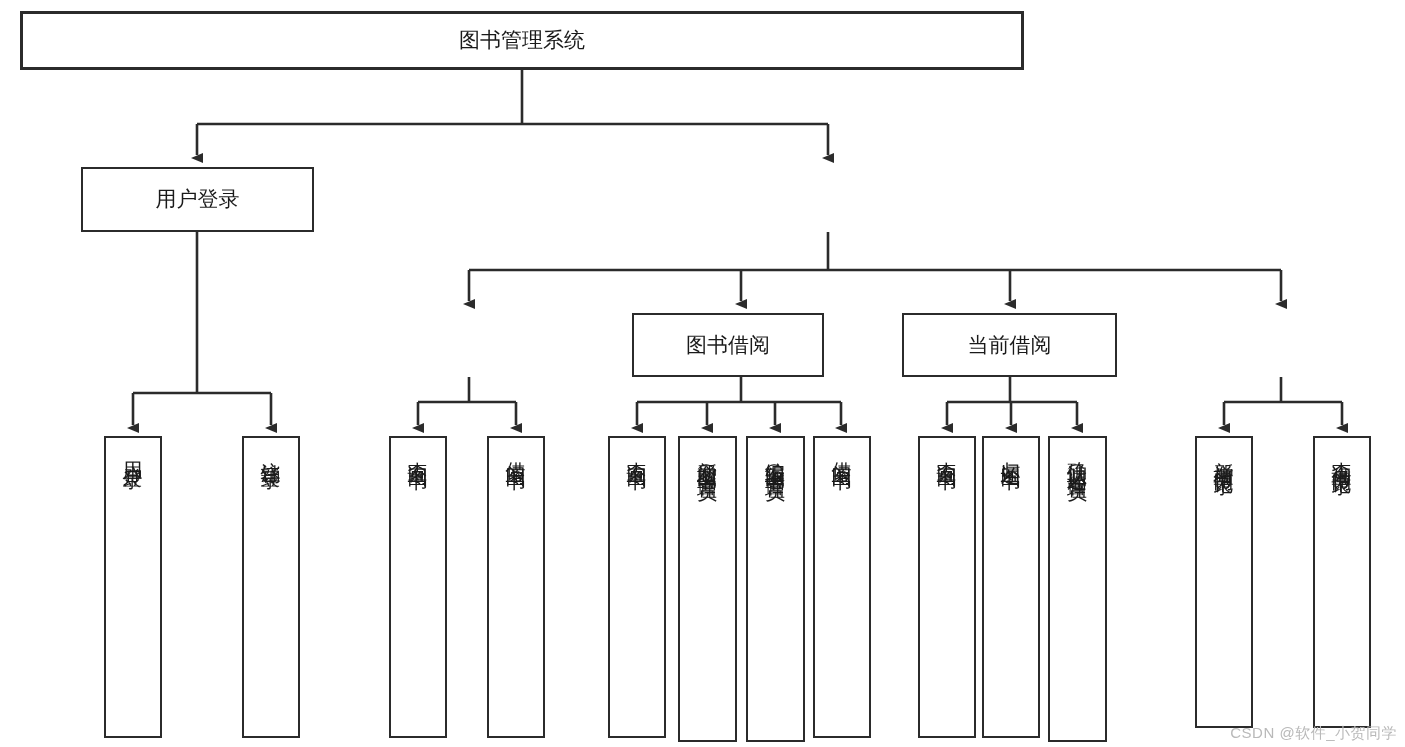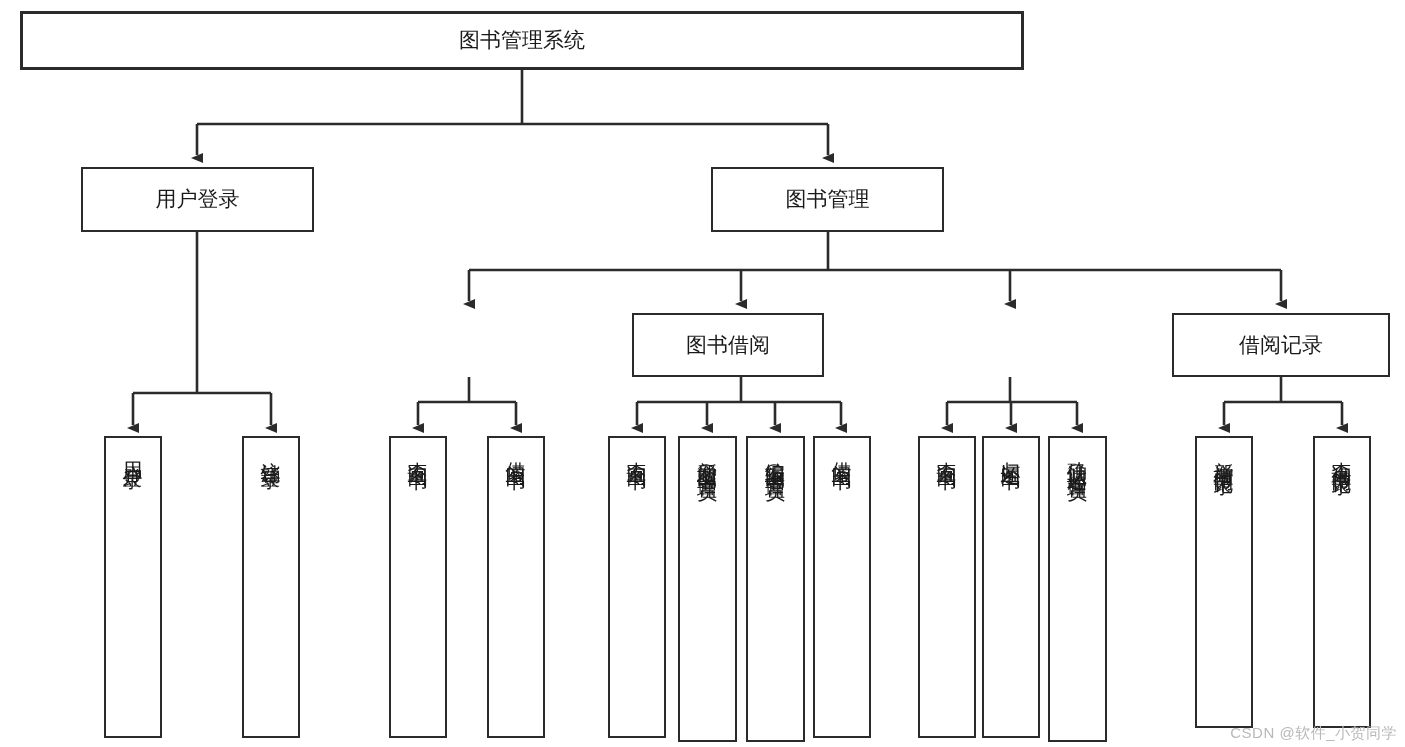--- a/index.html
+++ b/index.html
@@ -73,29 +73,26 @@
     </g>
   </svg>
 
   <div class="node root" style="left:20px;top:11px;width:1004px;height:59px;">
     <span class="label">图书管理系统</span>
   </div>
 
   <div class="node" style="left:81px;top:167px;width:233px;height:65px;">
     <span class="label">用户登录</span>
   </div>
-  <div class="node" style="left:711px;top:167px;width:233px;height:65px;">
-    <span class="label">图书管理</span>
-  </div>
 
   <div class="node" style="left:632px;top:313px;width:192px;height:64px;">
     <span class="label">图书借阅</span>
   </div>
-  <div class="node" style="left:1172px;top:313px;width:218px;height:64px;">
-    <span class="label">借阅记录</span>
+  <div class="node" style="left:902px;top:313px;width:215px;height:64px;">
+    <span class="label">当前借阅</span>
   </div>
 
   <div class="node leaf" style="left:104px;top:436px;width:58px;height:302px;">
     <span class="label">用户登录</span>
   </div>
   <div class="node leaf" style="left:242px;top:436px;width:58px;height:302px;">
     <span class="label">注销登录</span>
   </div>
 
   <div class="node leaf" style="left:389px;top:436px;width:58px;height:302px;">

